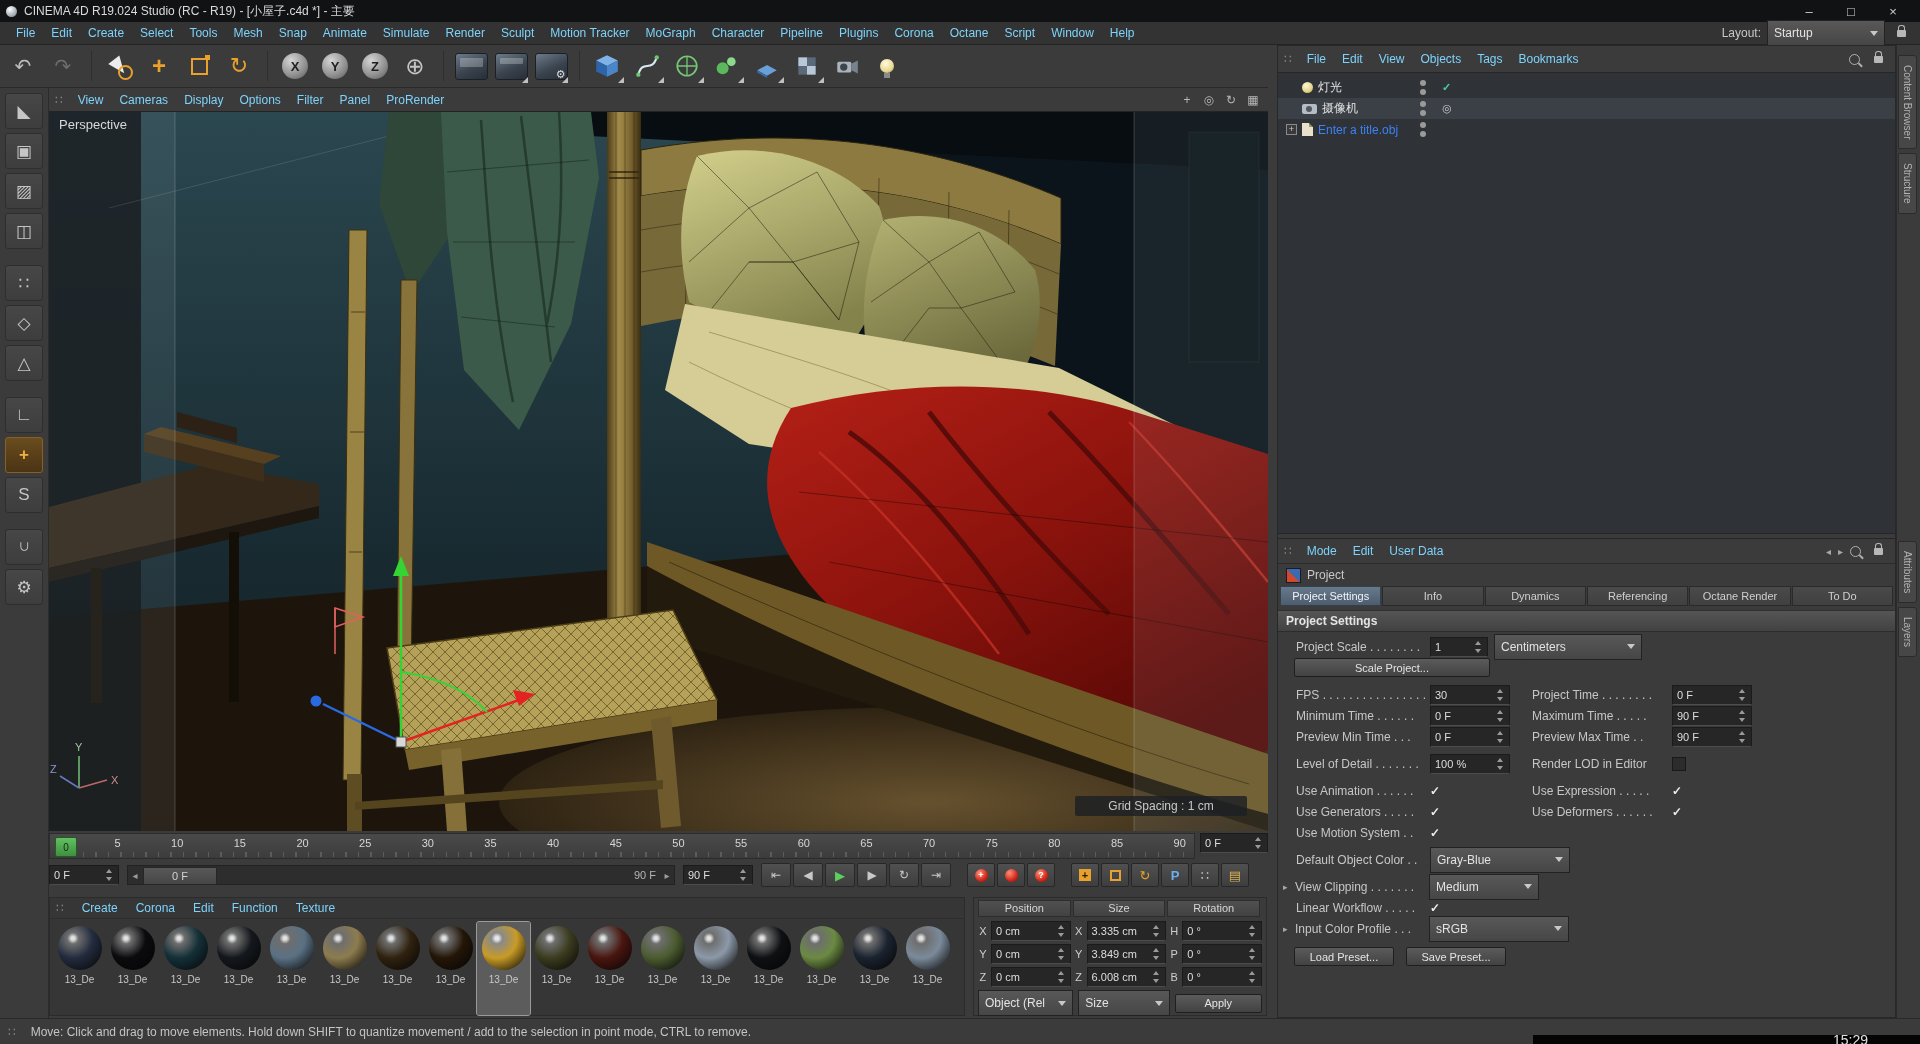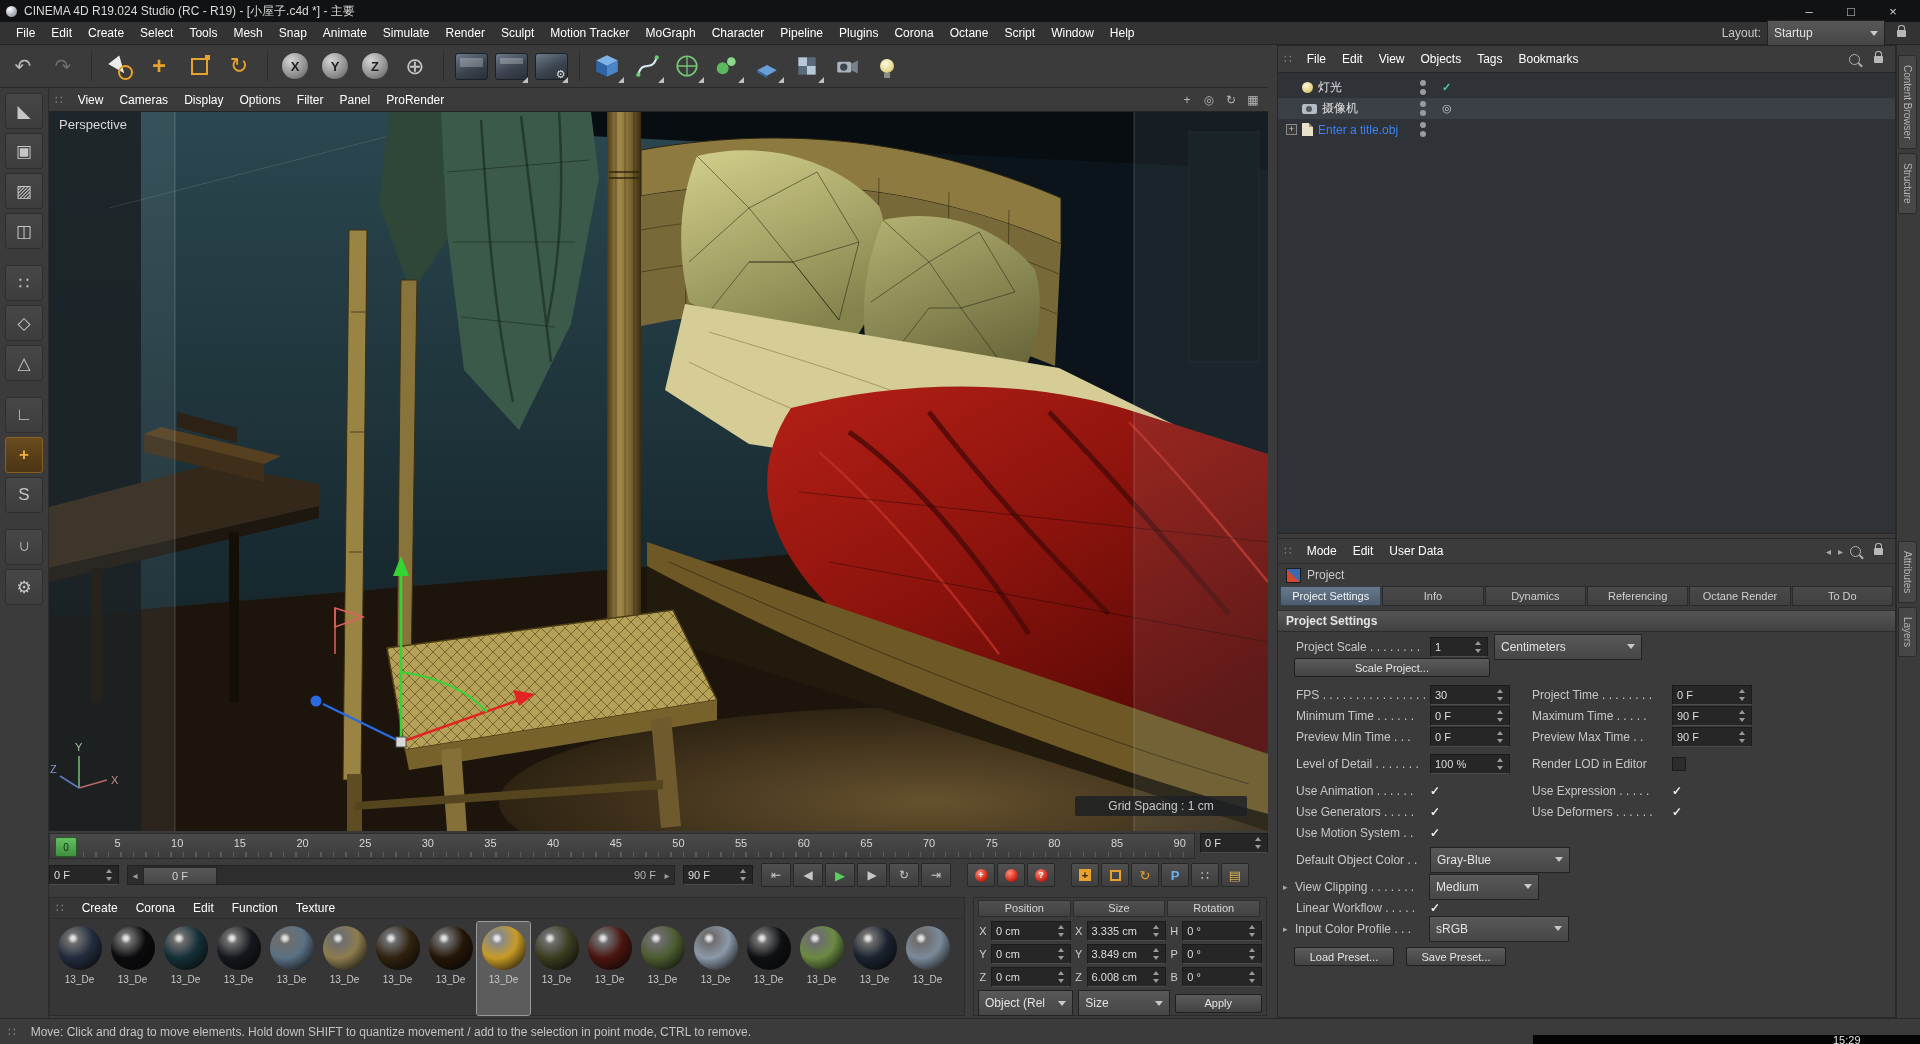--- a/index.html
+++ b/index.html
@@ -11,21 +11,21 @@
   
   .titlebar{position:absolute;left:0;top:0;width:1920px;height:22px;background:#111214;
             display:flex;align-items:center;padding:0 6px;box-sizing:border-box;color:#dadada;}
   .app-dot{width:11px;height:11px;border-radius:50%;background:radial-gradient(circle at 35% 30%,#fff,#9aa2ac 70%,#5a6068);margin-right:7px;}
   .win-btns{margin-left:auto;display:flex;}
   .win-btn{width:42px;text-align:center;font-size:13px;color:#cfcfcf;}
 
   
   .menubar{position:absolute;left:0;top:22px;width:1920px;height:23px;background:#333333;
            border-bottom:1px solid #232323;display:flex;align-items:center;padding:0 8px;box-sizing:border-box;}
-  .mi{padding:0 8px;color:#ffffff;}
+  .mi{padding:0 8px;color:#7dd3fc;}
   .layout-wrap{margin-left:auto;display:flex;align-items:center;gap:6px;}
   .dd{height:18px;background:linear-gradient(#585858,#464646);border:1px solid #222;
       display:inline-flex;align-items:center;padding:12px 6px;color:#e2e2e2;box-sizing:border-box;}
   .dd .arr{margin-left:auto;width:0;height:0;border:4px solid transparent;border-top:5px solid #c8c8c8;transform:translateY(2px);}
   .icon-lock{width:9px;height:7px;background:#b8b8b8;border-radius:1px;position:relative;margin:0 6px;}
   .icon-lock::before{content:'';position:absolute;top:-5px;left:1px;width:5px;height:5px;border:1.5px solid #b8b8b8;border-bottom:none;border-radius:3px 3px 0 0;}
 
   
   .toolbar{position:absolute;left:0;top:45px;width:1268px;height:43px;background:#3b3b3b;
            border-bottom:1px solid #292929;display:flex;align-items:center;padding:0 4px;box-sizing:border-box;gap:2px;}
@@ -124,21 +124,21 @@
   .c-ax{width:10px;text-align:center;color:#cfcfcf;font-size:11px;}
   .c-row .num{width:80px;}
   .c-bot{display:flex;align-items:center;gap:5px;margin-top:2px;}
   .btn{height:19px;background:linear-gradient(#5b5b5b,#424242);border:1px solid #1f1f1f;border-radius:2px;
        display:inline-flex;align-items:center;justify-content:center;color:#e4e4e4;padding:0 8px;box-sizing:border-box;font-size:11px;}
 
   
   .statusbar{position:absolute;left:0;top:1018px;width:1920px;height:26px;background:#3b3b3b;
              border-top:1px solid #292929;display:flex;align-items:center;padding:0 8px;box-sizing:border-box;gap:8px;color:#c4c4c4;}
   .sliver{position:absolute;left:1533px;bottom:0;width:387px;height:9px;background:#040404;color:#e0e0e0;
-          font-size:11px;display:flex;align-items:center;}
+          font-size:14px;display:flex;align-items:center;}
   .sliver span{margin-left:300px;}
 
   
   .right{position:absolute;left:1277px;top:45px;width:619px;height:973px;background:#353535;border:1px solid #282828;box-sizing:border-box;display:flex;flex-direction:column;}
   .om-menu{height:26px;background:#3b3b3b;border-bottom:1px solid #262626;display:flex;align-items:center;padding:0 6px;}
   .om-menu .mi{padding:0 8px;}
   .om-icons{margin-left:auto;display:flex;align-items:center;gap:8px;}
   .icon-mag{width:9px;height:9px;border:1.5px solid #b0b0b0;border-radius:50%;position:relative;}
   .icon-mag::after{content:'';position:absolute;right:-4px;bottom:-2px;width:5px;height:1.5px;background:#b0b0b0;transform:rotate(45deg);}
   .om-tree{height:460px;background:#2f3236;position:relative;padding-top:4px;box-sizing:border-box;}

